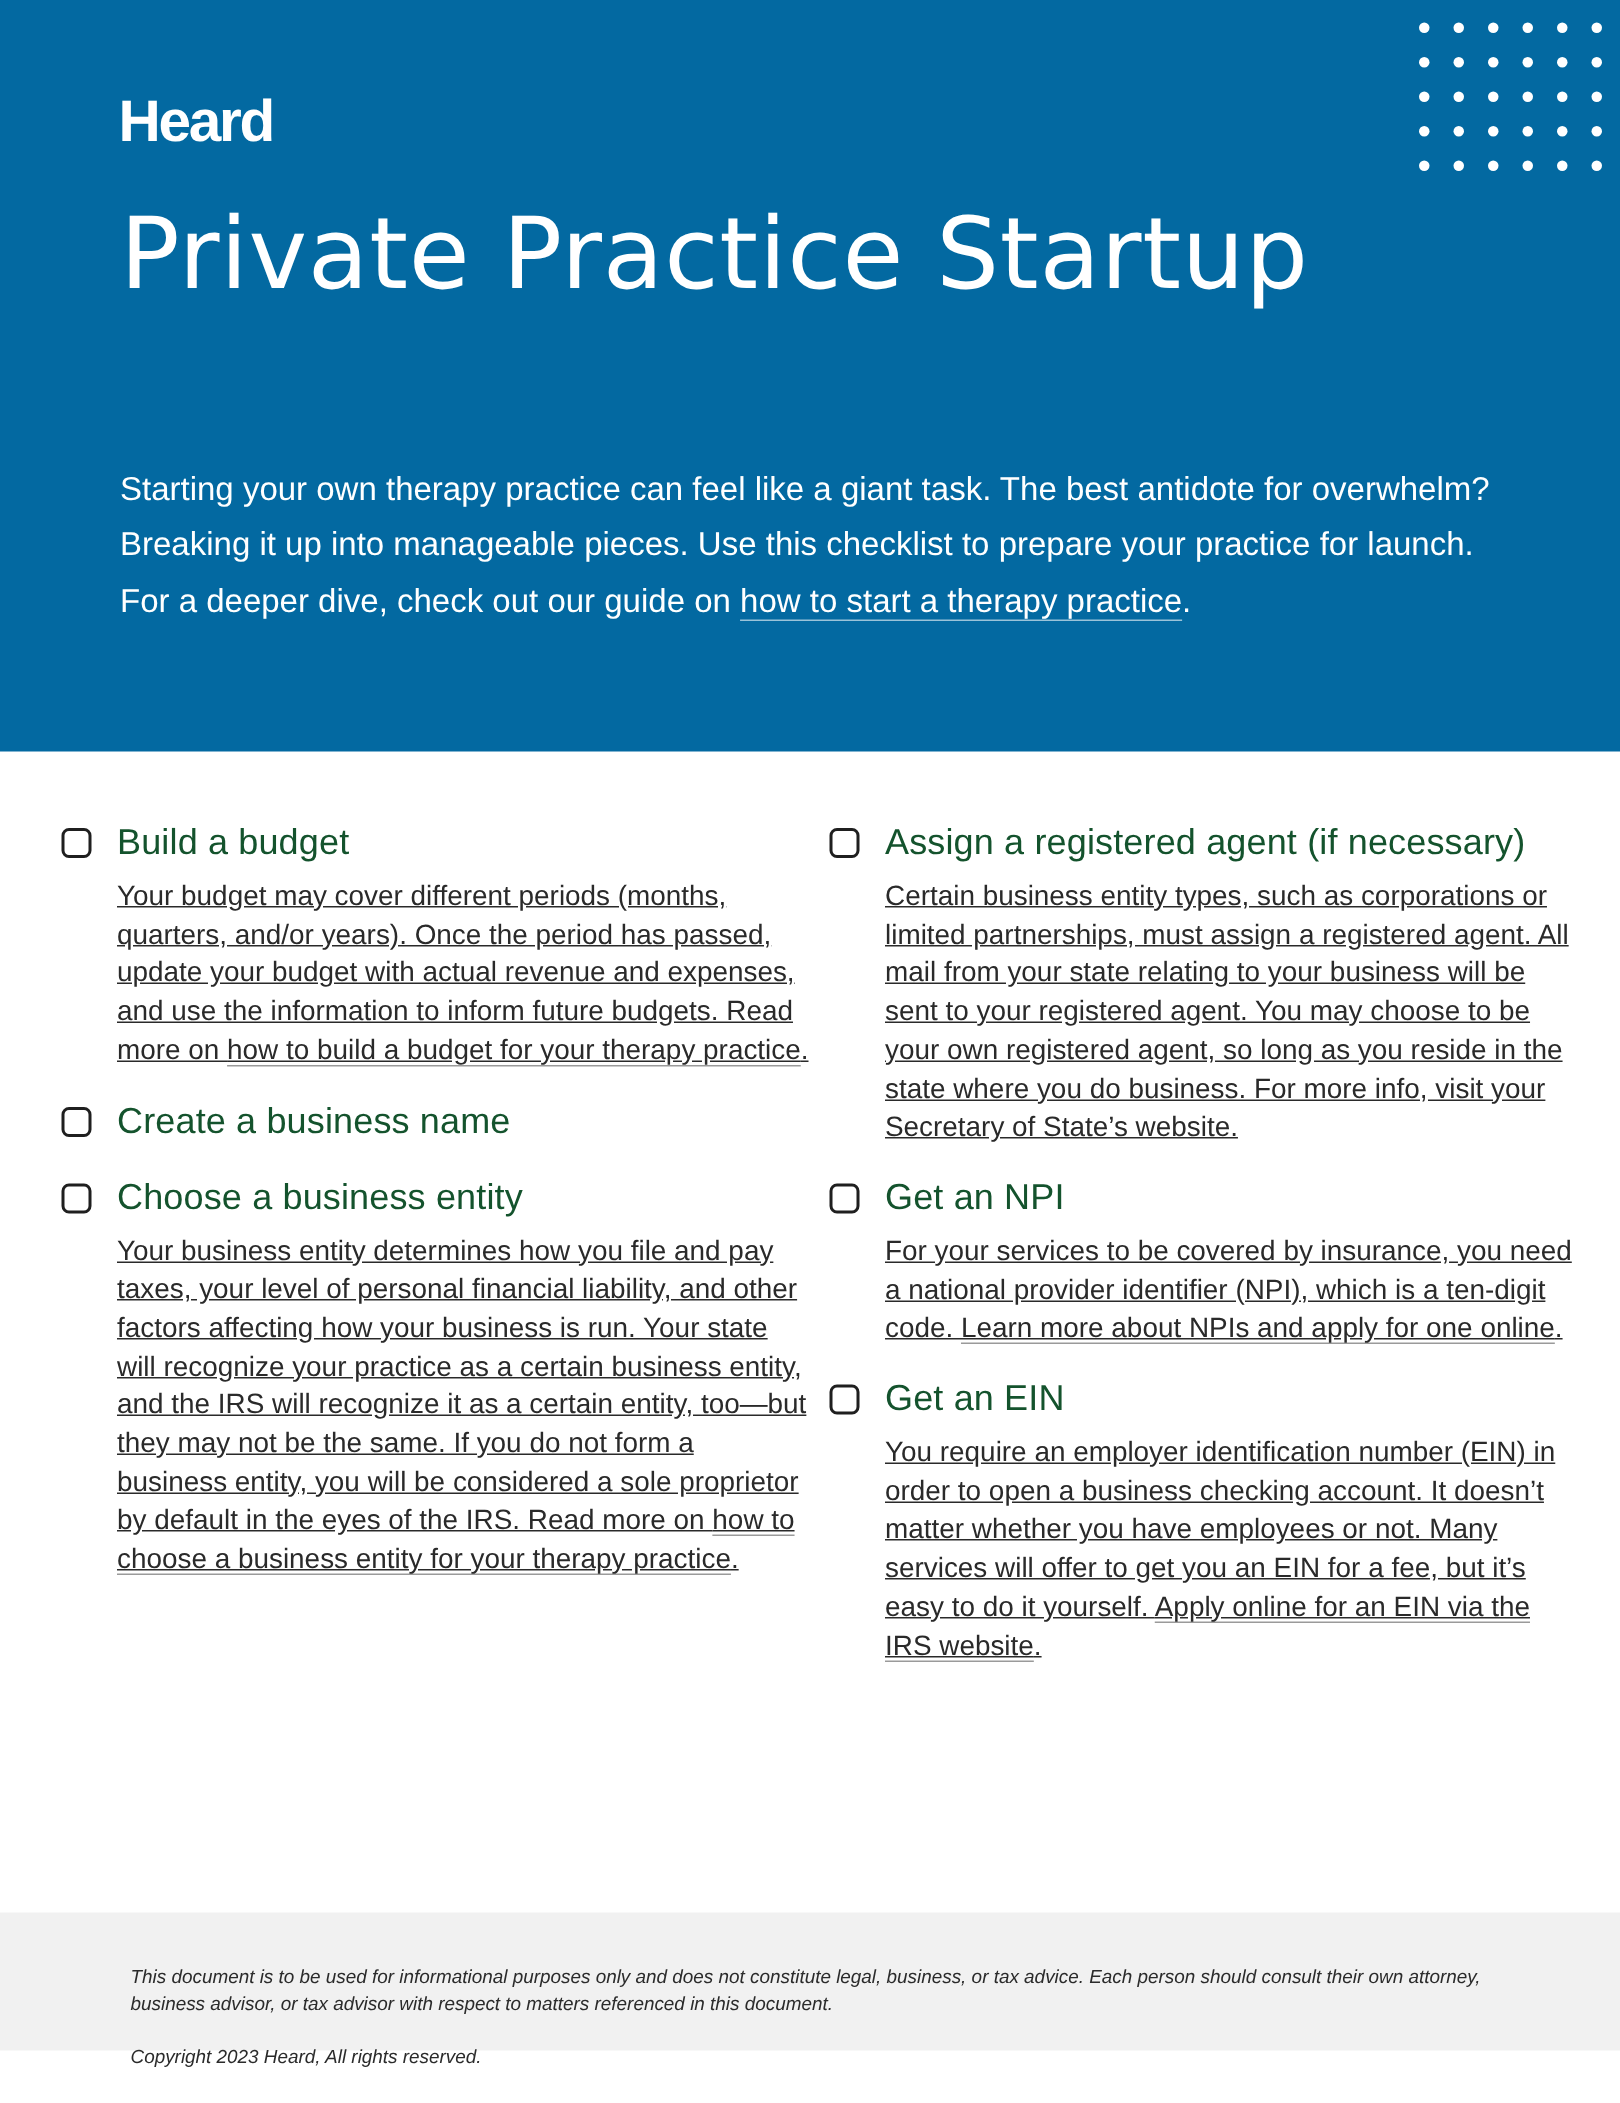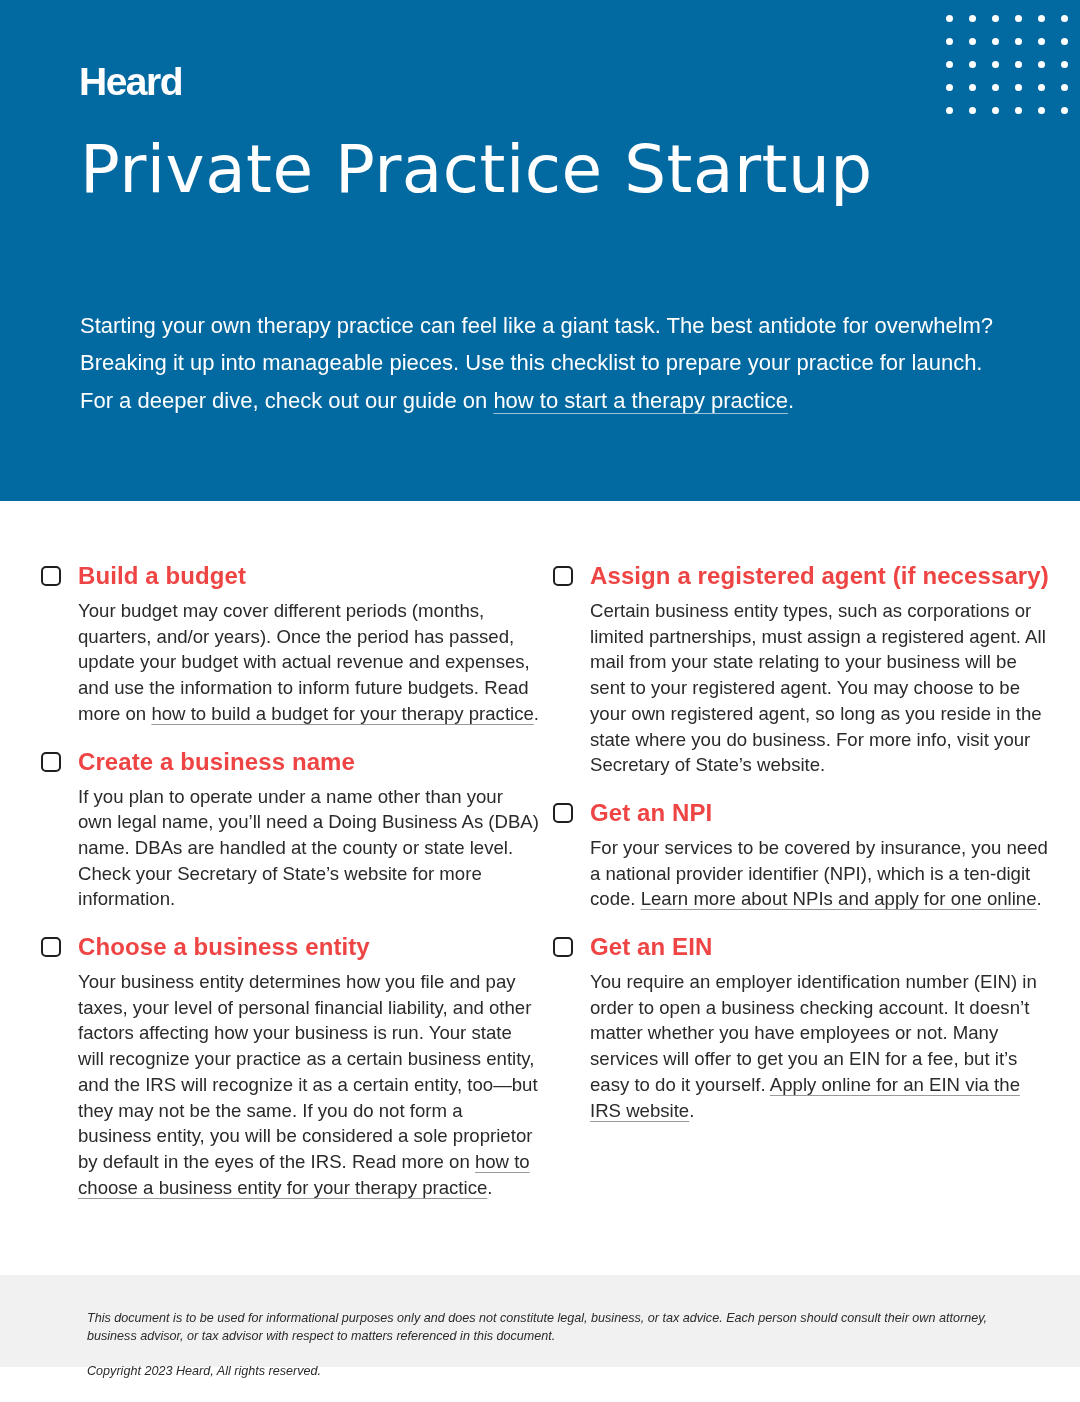--- a/index.html
+++ b/index.html
@@ -37,26 +37,26 @@
     .col.left { left: 40px; width: 500px; }
     .col.right { left: 552px; width: 500px; }
 
     .item { position: relative; padding-left: 38px; }
     .item + .item { margin-top: 19px; }
     .checkbox {
       position: absolute; left: 1px; top: 6px; width: 20px; height: 20px;
       border: 2.2px solid #1f1f1f; border-radius: 5px; background: #fff;
     }
     .item-title {
-      font-family: "Liberation Sans", sans-serif; font-size: 24px; font-weight: 700;
-      line-height: 32px; color: #ef4444; letter-spacing: 0.1px; margin-top: 14px;
+      font-family: "Liberation Sans", sans-serif; font-size: 24px; font-weight: 400;
+      line-height: 32px; color: #14532d; letter-spacing: 0.1px;
     }
     .item-body {
       margin-top: 6px;
-      font-family: "Liberation Sans", sans-serif; font-size: 18.6px; line-height: 25.7px; color: #2a2a2a;
+      font-family: "Liberation Sans", sans-serif; font-size: 18.6px; line-height: 25.7px; color: #2a2a2a; text-decoration: underline;
     }
     .item-body a { color: #2a2a2a; text-decoration: underline; text-decoration-color: #9a9a9a; text-underline-offset: 4px; text-decoration-thickness: 1px; }
 
     .footer {
       position: absolute; left: 0; top: 1275px; width: 1080px; height: 92px; background: #f1f1f1;
     }
     .disclaimer {
       position: absolute; left: 87px; top: 34px; width: 920px;
       font-family: "Liberation Sans", sans-serif; font-style: italic; font-size: 12.6px; line-height: 18px; color: #2b2b2b;
     }
@@ -110,21 +110,20 @@
 
 <div class="col left">
   <div class="item">
     <span class="checkbox"></span>
     <div class="item-title">Build a budget</div>
     <p class="item-body"><span>Your budget may cover different periods (months, quarters, and/or years). Once the period has passed, update your budget with actual revenue and expenses, and use the information to inform future budgets. Read more on </span><a>how to build a budget for your therapy practice</a><span>.</span></p>
   </div>
   <div class="item">
     <span class="checkbox"></span>
     <div class="item-title">Create a business name</div>
-    <p class="item-body"><span>If you plan to operate under a name other than your own legal name, you’ll need a Doing Business As (DBA) name. DBAs are handled at the county or state level. Check your Secretary of State’s website for more information.</span></p>
   </div>
   <div class="item">
     <span class="checkbox"></span>
     <div class="item-title">Choose a business entity</div>
     <p class="item-body"><span>Your business entity determines how you file and pay taxes, your level of personal financial liability, and other factors affecting how your business is run. Your state will recognize your practice as a certain business entity, and the IRS will recognize it as a certain entity, too—but they may not be the same. If you do not form a business entity, you will be considered a sole proprietor by default in the eyes of the IRS. Read more on </span><a>how to choose a business entity for your therapy practice</a><span>.</span></p>
   </div>
 </div>
 
 <div class="col right">
   <div class="item">

